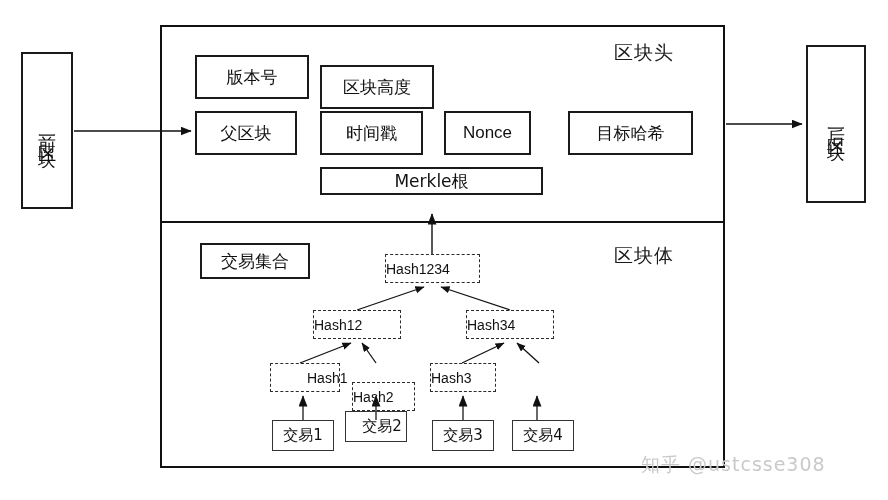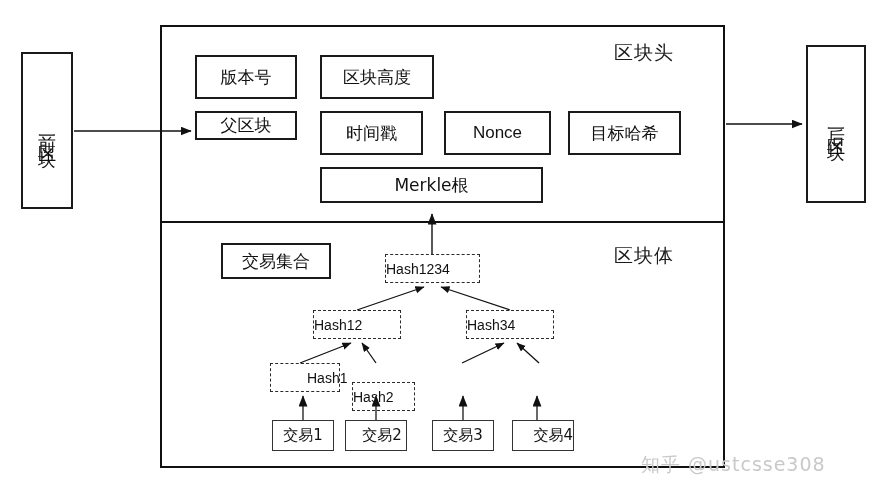--- a/index.html
+++ b/index.html
@@ -95,51 +95,51 @@
   <div class="abs neighbor" style="left:806px;top:45px;width:60px;height:158px;">
     <span>后一区块</span>
   </div>
 
   <div class="abs block-outer" style="left:160px;top:25px;width:565px;height:443px;"></div>
 
   <div class="abs block-divider" style="left:162px;top:221px;width:561px;height:2px;"></div>
 
   <div class="abs section-caption" style="left:614px;top:40px;">区块头</div>
 
-  <div class="abs field" style="left:195px;top:55px;width:102px;height:44px;">
+  <div class="abs field" style="left:195px;top:55px;width:114px;height:44px;">
     <span>版本号</span>
   </div>
 
-  <div class="abs field" style="left:320px;top:55px;width:114px;height:44px;">
+  <div class="abs field" style="left:320px;top:65px;width:114px;height:44px;">
     <span>区块高度</span>
   </div>
 
-  <div class="abs field" style="left:195px;top:111px;width:102px;height:29px;">
+  <div class="abs field" style="left:195px;top:111px;width:102px;height:44px;">
     <span>父区块</span>
   </div>
 
   <div class="abs field" style="left:320px;top:111px;width:103px;height:44px;">
     <span>时间戳</span>
   </div>
 
-  <div class="abs field latin" style="left:444px;top:111px;width:107px;height:44px;">
+  <div class="abs field latin" style="left:444px;top:111px;width:87px;height:44px;">
     <span>Nonce</span>
   </div>
 
-  <div class="abs field" style="left:568px;top:111px;width:113px;height:44px;">
+  <div class="abs field" style="left:568px;top:111px;width:125px;height:44px;">
     <span>目标哈希</span>
   </div>
 
-  <div class="abs field" style="left:320px;top:167px;width:223px;height:36px;">
+  <div class="abs field" style="left:320px;top:167px;width:223px;height:28px;">
     <span>Merkle根</span>
   </div>
 
   <div class="abs section-caption" style="left:614px;top:243px;">区块体</div>
 
-  <div class="abs field" style="left:200px;top:243px;width:110px;height:36px;margin-left:21px;">
+  <div class="abs field" style="left:200px;top:243px;width:110px;height:36px;">
     <span>交易集合</span>
   </div>
 
   <div class="abs hash" style="left:385px;top:254px;width:95px;height:29px;">
     <span>Hash1234</span>
   </div>
 
   <div class="abs hash" style="left:313px;top:310px;width:88px;height:29px;">
     <span>Hash12</span>
   </div>
@@ -149,35 +149,38 @@
   </div>
 
   <div class="abs hash" style="left:270px;top:363px;width:70px;height:29px;padding-left:36px;">
     <span>Hash1</span>
   </div>
 
   <div class="abs hash" style="left:345px;top:382px;width:63px;height:29px;margin-left:7px;">
     <span>Hash2</span>
   </div>
 
+  <div class="abs hash" style="left:430px;top:363px;width:66px;height:29px;">
+    <span>Hash3</span>
+  </div>
 
 
   <div class="abs tx" style="left:272px;top:420px;width:62px;height:31px;">
     <span>交易1</span>
   </div>
 
-  <div class="abs tx" style="left:345px;top:420px;width:62px;height:31px;padding-left:12px;">
+  <div class="abs tx" style="left:345px;top:411px;width:62px;height:31px;padding-left:12px;">
     <span>交易2</span>
   </div>
 
   <div class="abs tx" style="left:432px;top:420px;width:62px;height:31px;">
     <span>交易3</span>
   </div>
 
-  <div class="abs tx" style="left:512px;top:420px;width:62px;height:31px;justify-content:flex-end;">
+  <div class="abs tx" style="left:512px;top:420px;width:62px;height:31px;">
     <span>交易4</span>
   </div>
 
   <svg id="wires" viewBox="0 0 888 500">
     <defs>
       <marker id="ah" markerWidth="9" markerHeight="9" refX="7.5" refY="3.2" orient="auto" markerUnits="strokeWidth">
         <path d="M0,0 L8,3.2 L0,6.4 z" fill="#111"></path>
       </marker>
       <marker id="ahs" markerWidth="8" markerHeight="8" refX="6.6" refY="2.8" orient="auto" markerUnits="strokeWidth">
         <path d="M0,0 L7,2.8 L0,5.6 z" fill="#111"></path>

